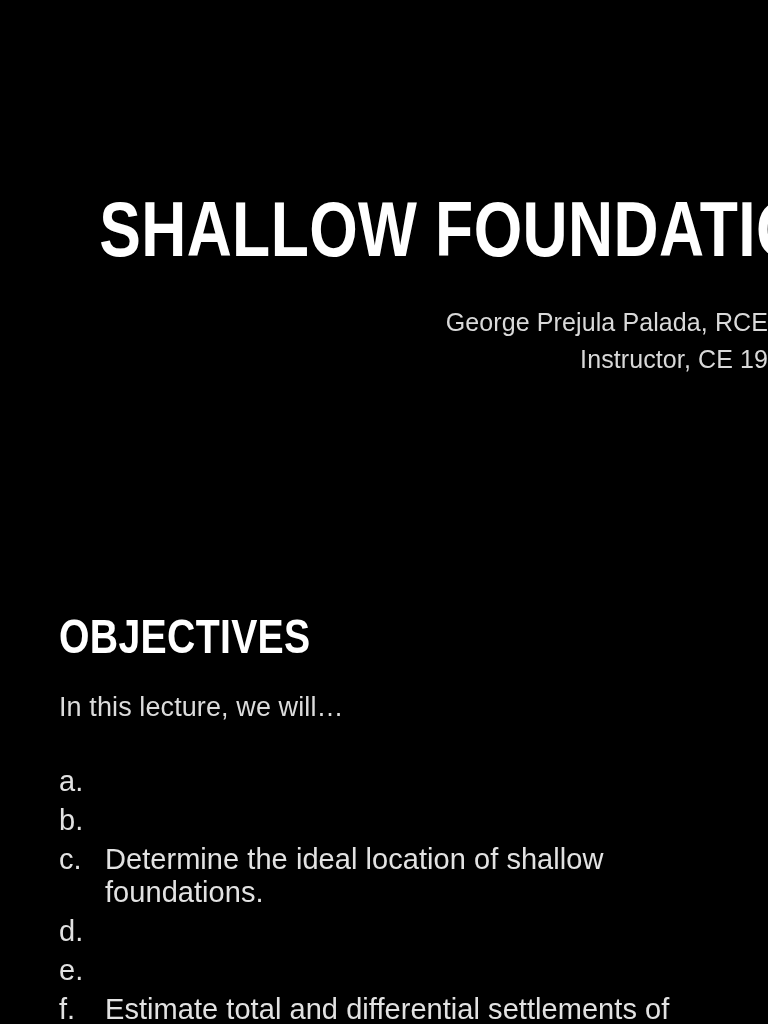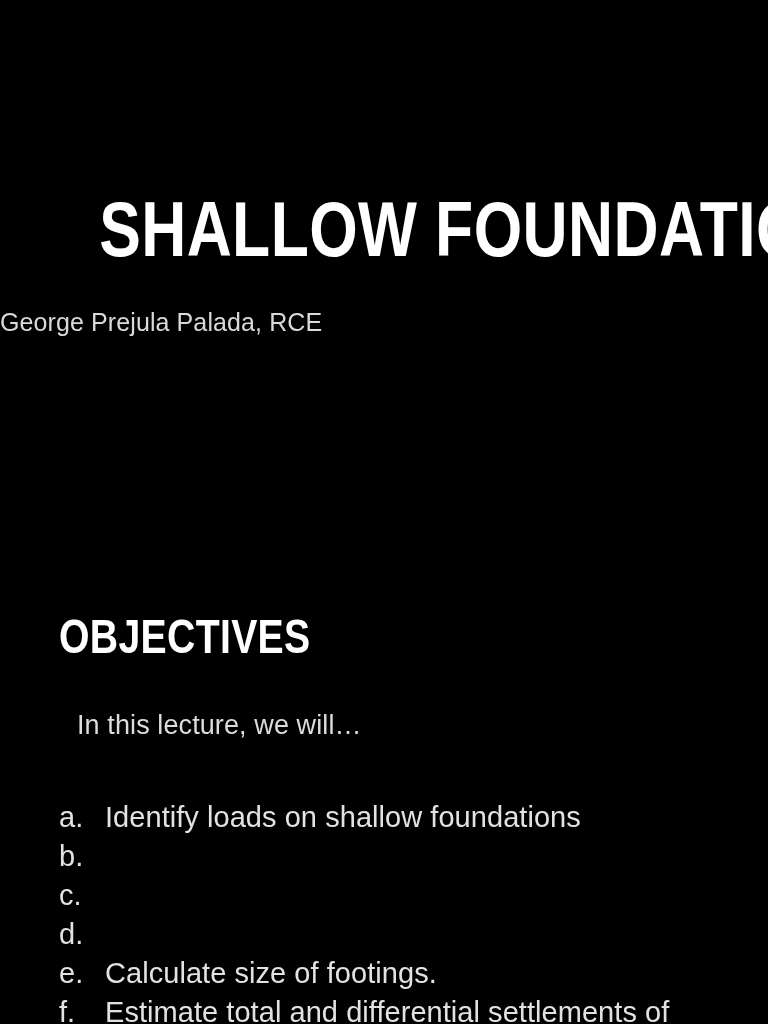--- a/index.html
+++ b/index.html
@@ -46,21 +46,22 @@
     transform-origin: center center;
     white-space: nowrap;
   }
 
   
   .subtitle-block {
     position: absolute;
     left: 0;
     right: 0;
     top: 304px;
-    text-align: left;
+    text-align: right;
+    padding-left: 46px;
   }
   .subtitle-line {
     display: block;
     color: #d9d9d9;
     font-family: "Liberation Sans", sans-serif;
     font-weight: 400;
     font-size: 25px;
     line-height: 37px;
     letter-spacing: 0.1px;
   }
@@ -79,21 +80,21 @@
     font-weight: 700;
     font-size: 49px;
     line-height: 1.0;
     letter-spacing: 0.4px;
     text-transform: uppercase;
     transform: scaleX(0.80);
     transform-origin: left center;
     white-space: nowrap;
   }
   .objectives-intro {
-    margin: 18px;
+    margin: 0;
     padding-top: 29px;
     color: #dcdcdc;
     font-family: "Liberation Sans", sans-serif;
     font-weight: 400;
     font-size: 27px;
     line-height: 34px;
     letter-spacing: 0.1px;
   }
 
   .objectives-list {
@@ -127,44 +128,44 @@
 <body>
 
 <div class="slide">
 
   <div class="title-block">
     <h1 class="slide-title">SHALLOW FOUNDATIONS</h1>
   </div>
 
   <div class="subtitle-block">
     <span class="subtitle-line">George Prejula Palada, RCE</span>
+    <span class="subtitle-line">Instructor, CE 19</span>
   </div>
 
   <div class="objectives">
     <h2 class="objectives-heading">OBJECTIVES</h2>
 
     <p class="objectives-intro">In this lecture, we will…</p>
 
     <ol class="objectives-list">
       <li class="objective-item">
         <span class="objective-marker">a.</span>
-        <span class="objective-text">Identify loads on shallow foundations</span>
       </li>
       <li class="objective-item">
         <span class="objective-marker">b.</span>
       </li>
       <li class="objective-item">
         <span class="objective-marker">c.</span>
+        <span class="objective-text">Determine the ideal location of shallow foundations.</span>
       </li>
       <li class="objective-item">
         <span class="objective-marker">d.</span>
       </li>
       <li class="objective-item">
         <span class="objective-marker">e.</span>
-        <span class="objective-text">Calculate size of footings.</span>
       </li>
       <li class="objective-item">
         <span class="objective-marker">f.</span>
         <span class="objective-text">Estimate total and differential settlements of</span>
       </li>
     </ol>
   </div>
 
 </div>
 

